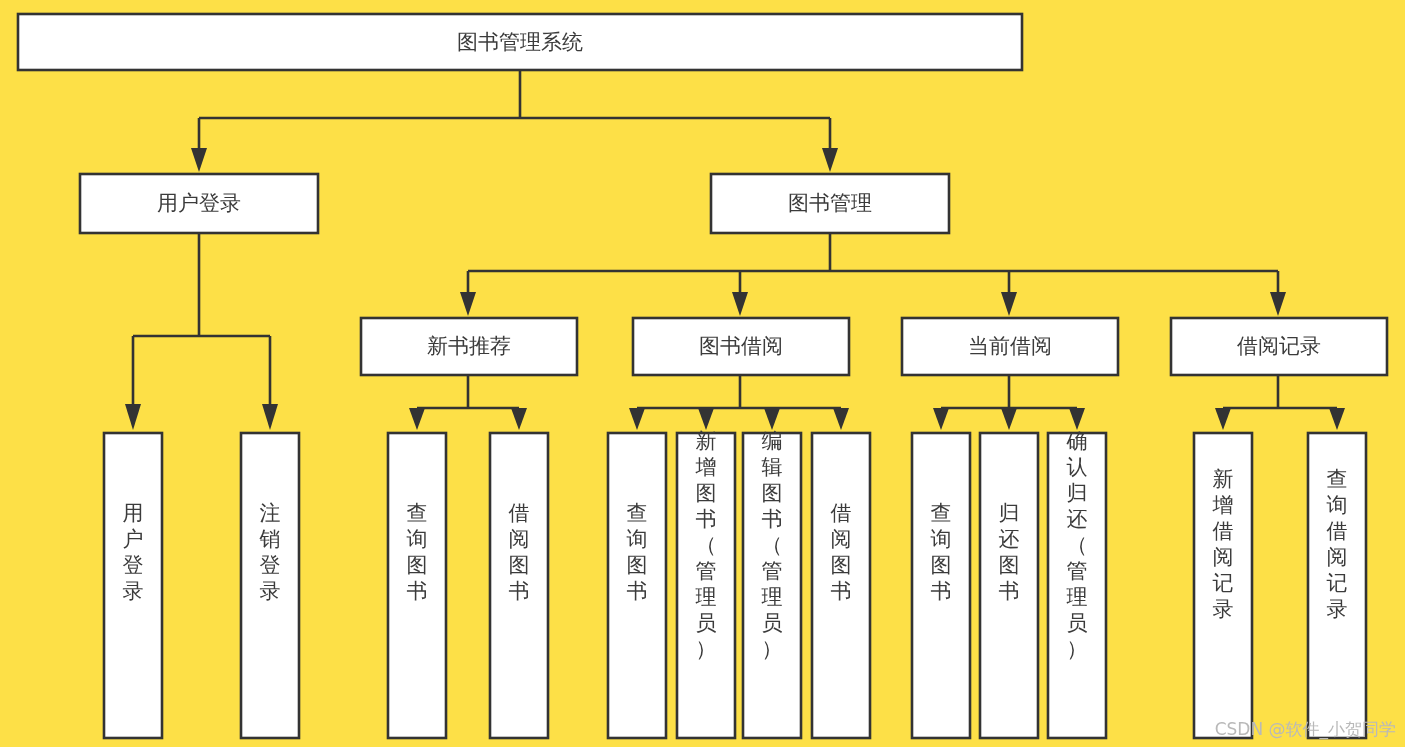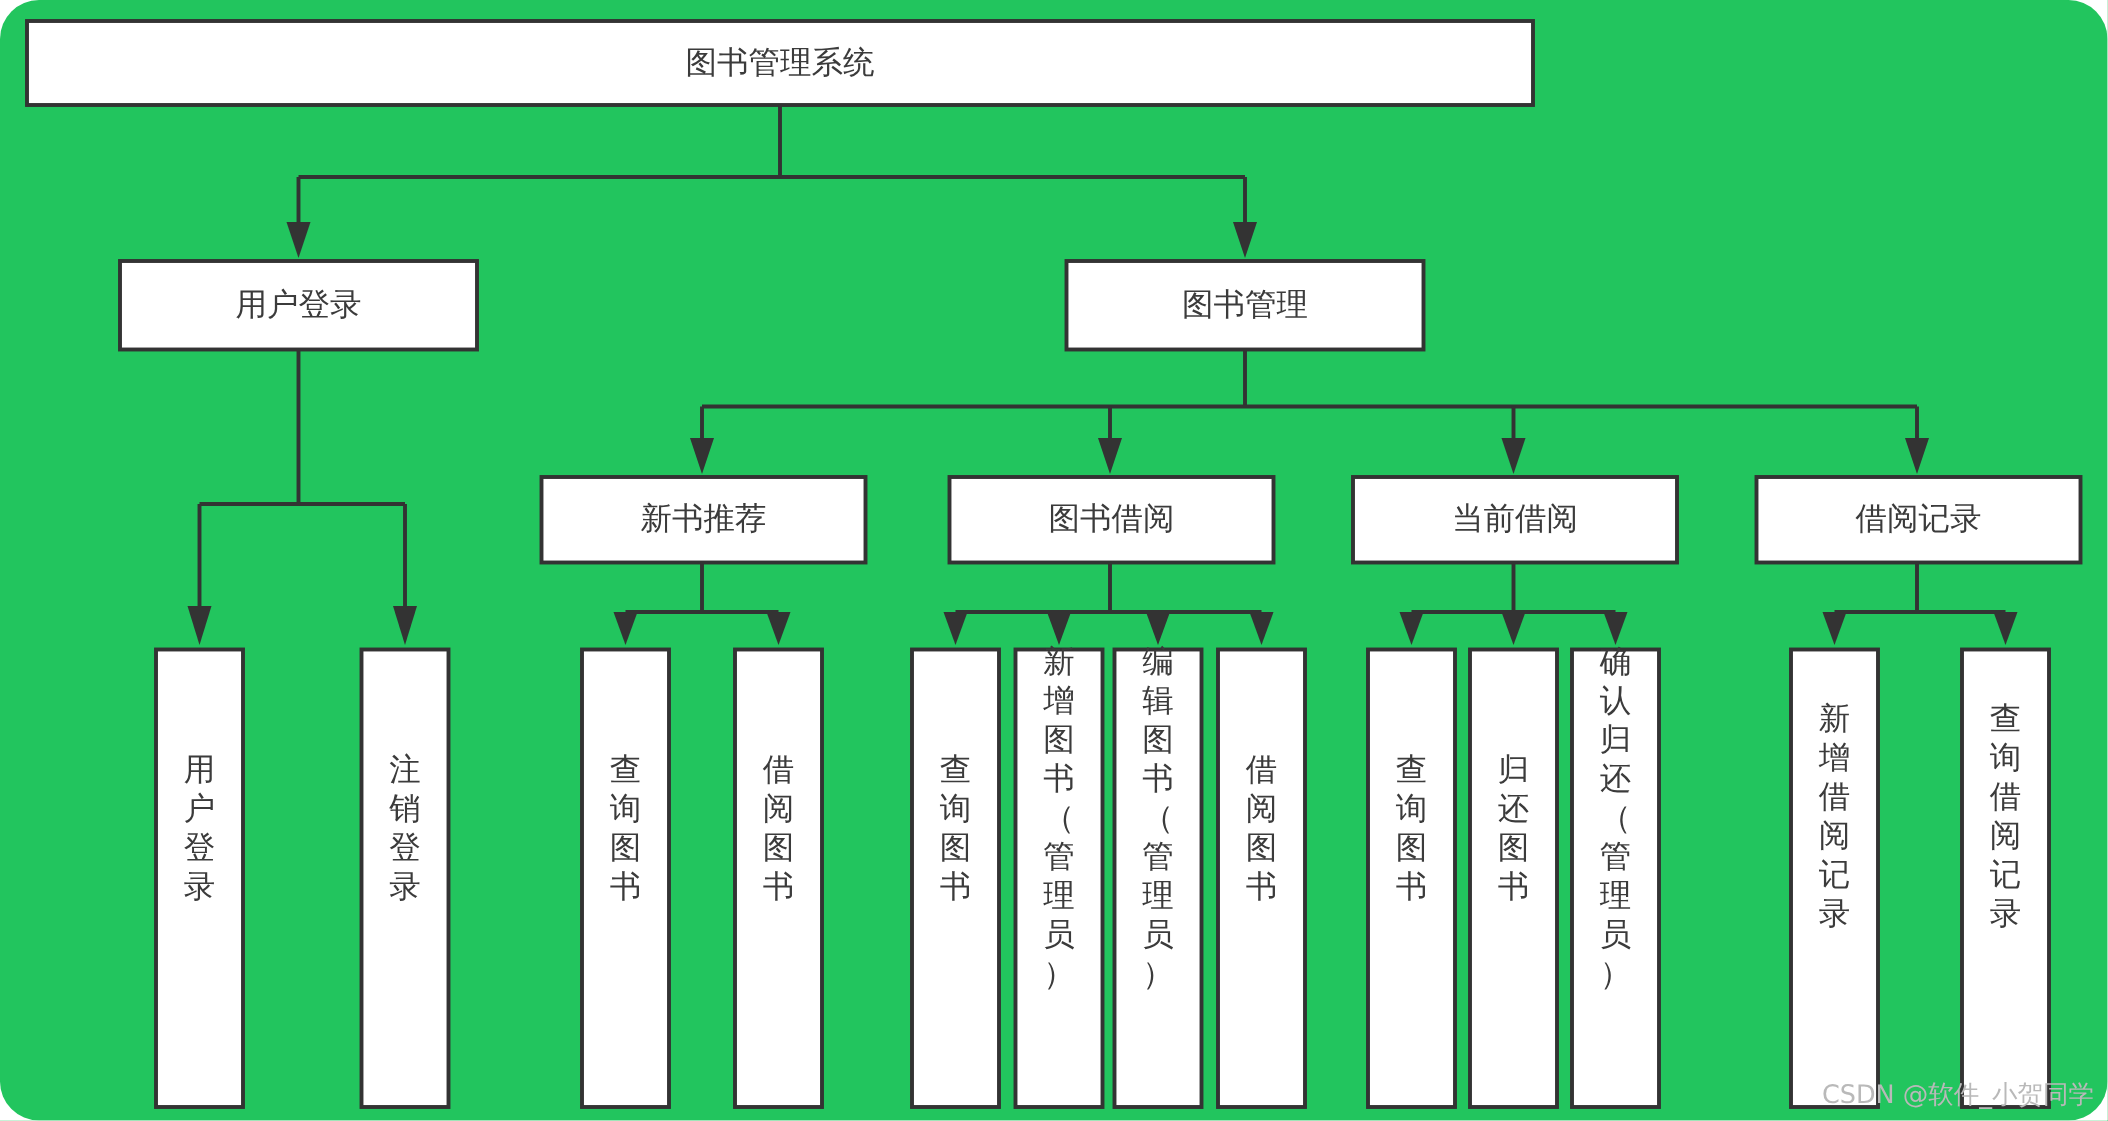--- a/index.html
+++ b/index.html
@@ -11,22 +11,21 @@
   body {
     width: 1405px;
     height: 747px;
     overflow: hidden;
     font-family: "DejaVu Sans", "Liberation Sans", sans-serif;
   }
   #diagram-root {
     position: relative;
     width: 1405px;
     height: 747px;
-    background: #22c55e;
-    border-radius: 26px;
+    background: #fde047;
   }
   svg#chart-svg {
     display: block;
     width: 1405px;
     height: 747px;
   }
   .node-box {
     fill: #ffffff;
     stroke: #333333;
     stroke-width: 2.6;

